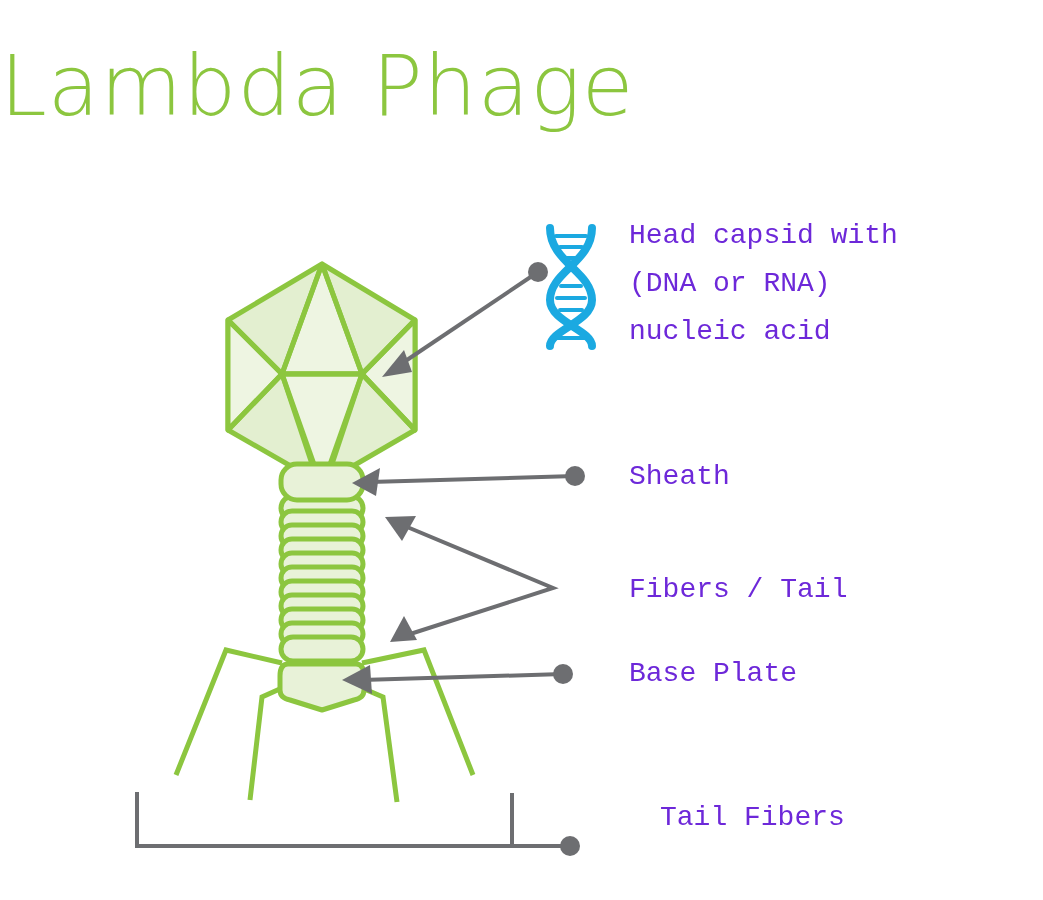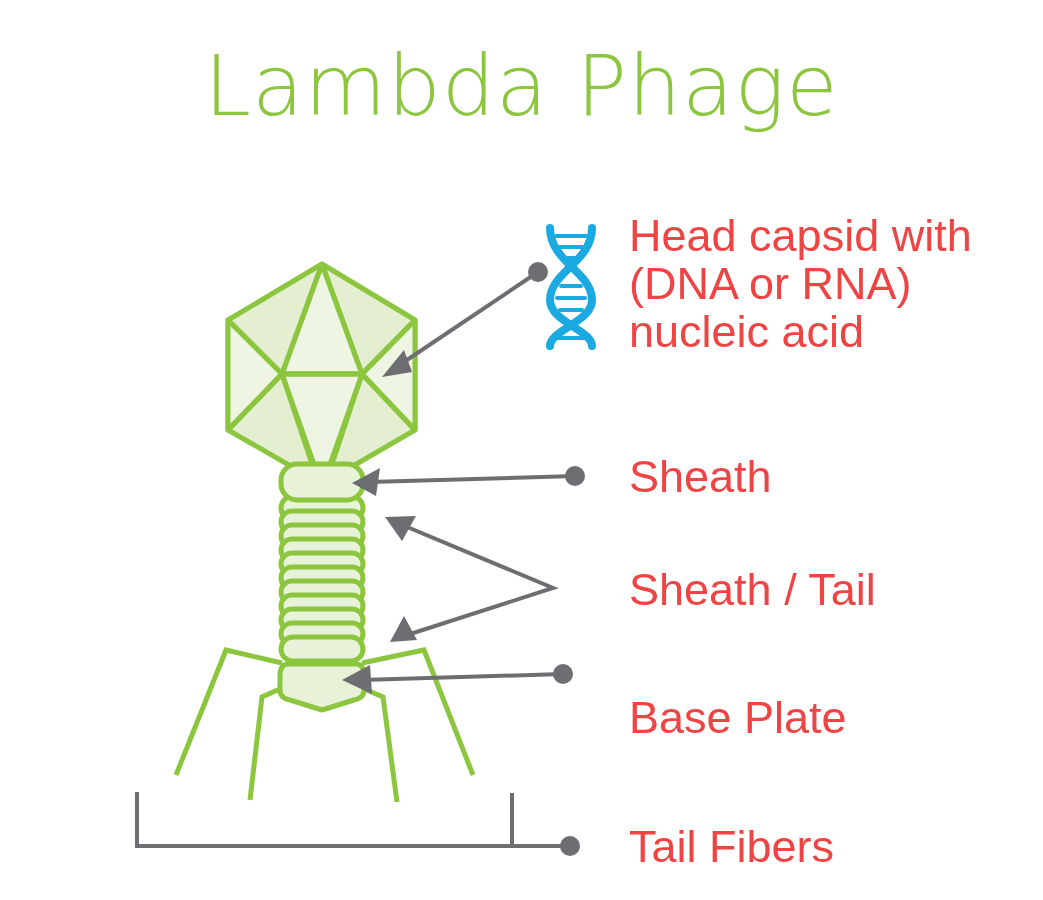--- a/index.html
+++ b/index.html
@@ -1,24 +1,24 @@
 <!DOCTYPE html>
 <html><head>
   <meta charset="utf-8">
   <style>
     html, body { margin: 0; padding: 0; background: #ffffff; }
     body { width: 1043px; height: 900px; position: relative; overflow: hidden; font-family: "Liberation Sans", sans-serif; }
     #diagram { position: absolute; left: 0; top: 0; }
-    .title { position: absolute; left: 0; top: 44px; width: 1043px; text-align: center; color: #8cc63f; font-family: "DejaVu Sans", sans-serif; font-weight: 200; font-size: 84px; letter-spacing: 1px; line-height: 1; }
-    .label { position: absolute; left: 629px; color: #ef4444; font-family: Liberation Sans, sans-serif; font-size: 45px; line-height: 48px; }
+    .title { position: absolute; left: 0; top: 44px; width: 1043px; color: #8cc63f; font-family: "DejaVu Sans", sans-serif; font-weight: 200; font-size: 84px; letter-spacing: 1px; line-height: 1; }
+    .label { position: absolute; left: 629px; color: #6d28d9; font-family: Liberation Mono, monospace; font-size: 28px; line-height: 48px; }
     .label-head { top: 212px; width: 360px; }
     .label-collar { top: 453px; }
     .label-sheath { top: 566px; }
-    .label-base { top: 650px; margin-top: 44px; }
-    .label-fibers { top: 823px; }
+    .label-base { top: 650px; }
+    .label-fibers { top: 794px; margin-left: 31px; }
   </style>
 </head>
 <body>
 
 <svg id="diagram" width="1043" height="900" viewBox="0 0 1043 900" xmlns="http://www.w3.org/2000/svg">
   <defs>
     <marker id="arrowhead" viewBox="0 0 20 20" refX="2" refY="10" markerWidth="9" markerHeight="9" orient="auto-start-reverse" markerUnits="userSpaceOnUse">
     </marker>
   </defs>
 
@@ -104,15 +104,15 @@
 </svg>
 
 <div class="title">Lambda Phage</div>
 
 <div class="label label-head">
   <div>Head capsid with</div>
   <div>(DNA or RNA)</div>
   <div>nucleic acid</div>
 </div>
 <div class="label label-collar">Sheath</div>
-<div class="label label-sheath">Sheath / Tail</div>
+<div class="label label-sheath">Fibers / Tail</div>
 <div class="label label-base">Base Plate</div>
 <div class="label label-fibers">Tail Fibers</div>
 
 </body></html>

